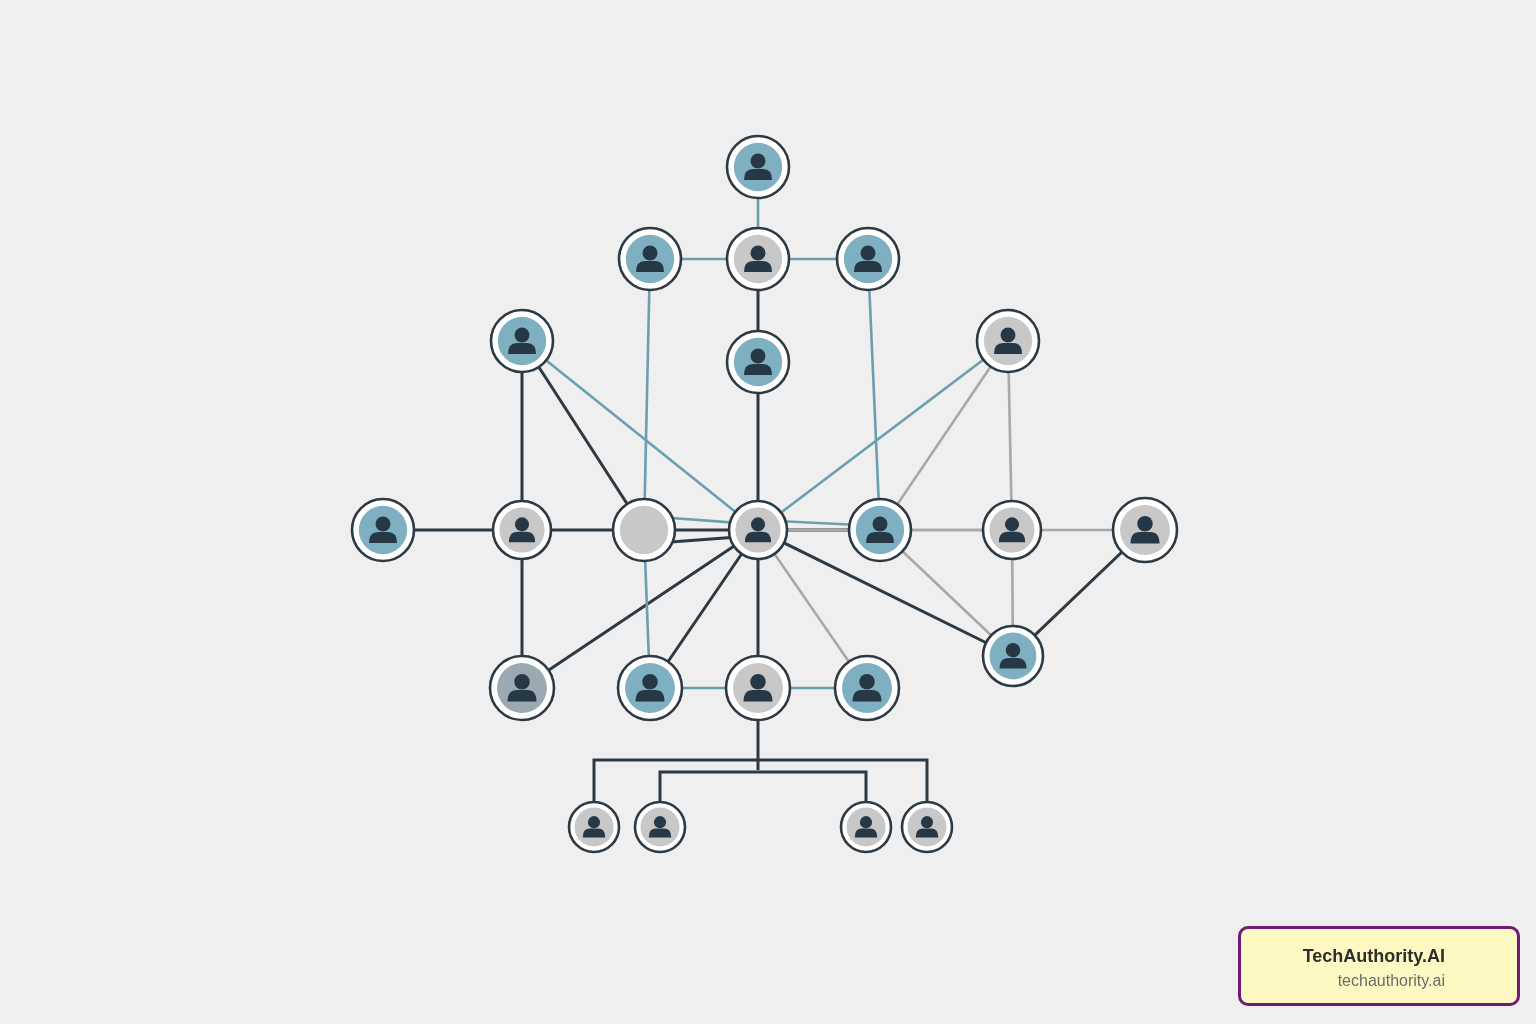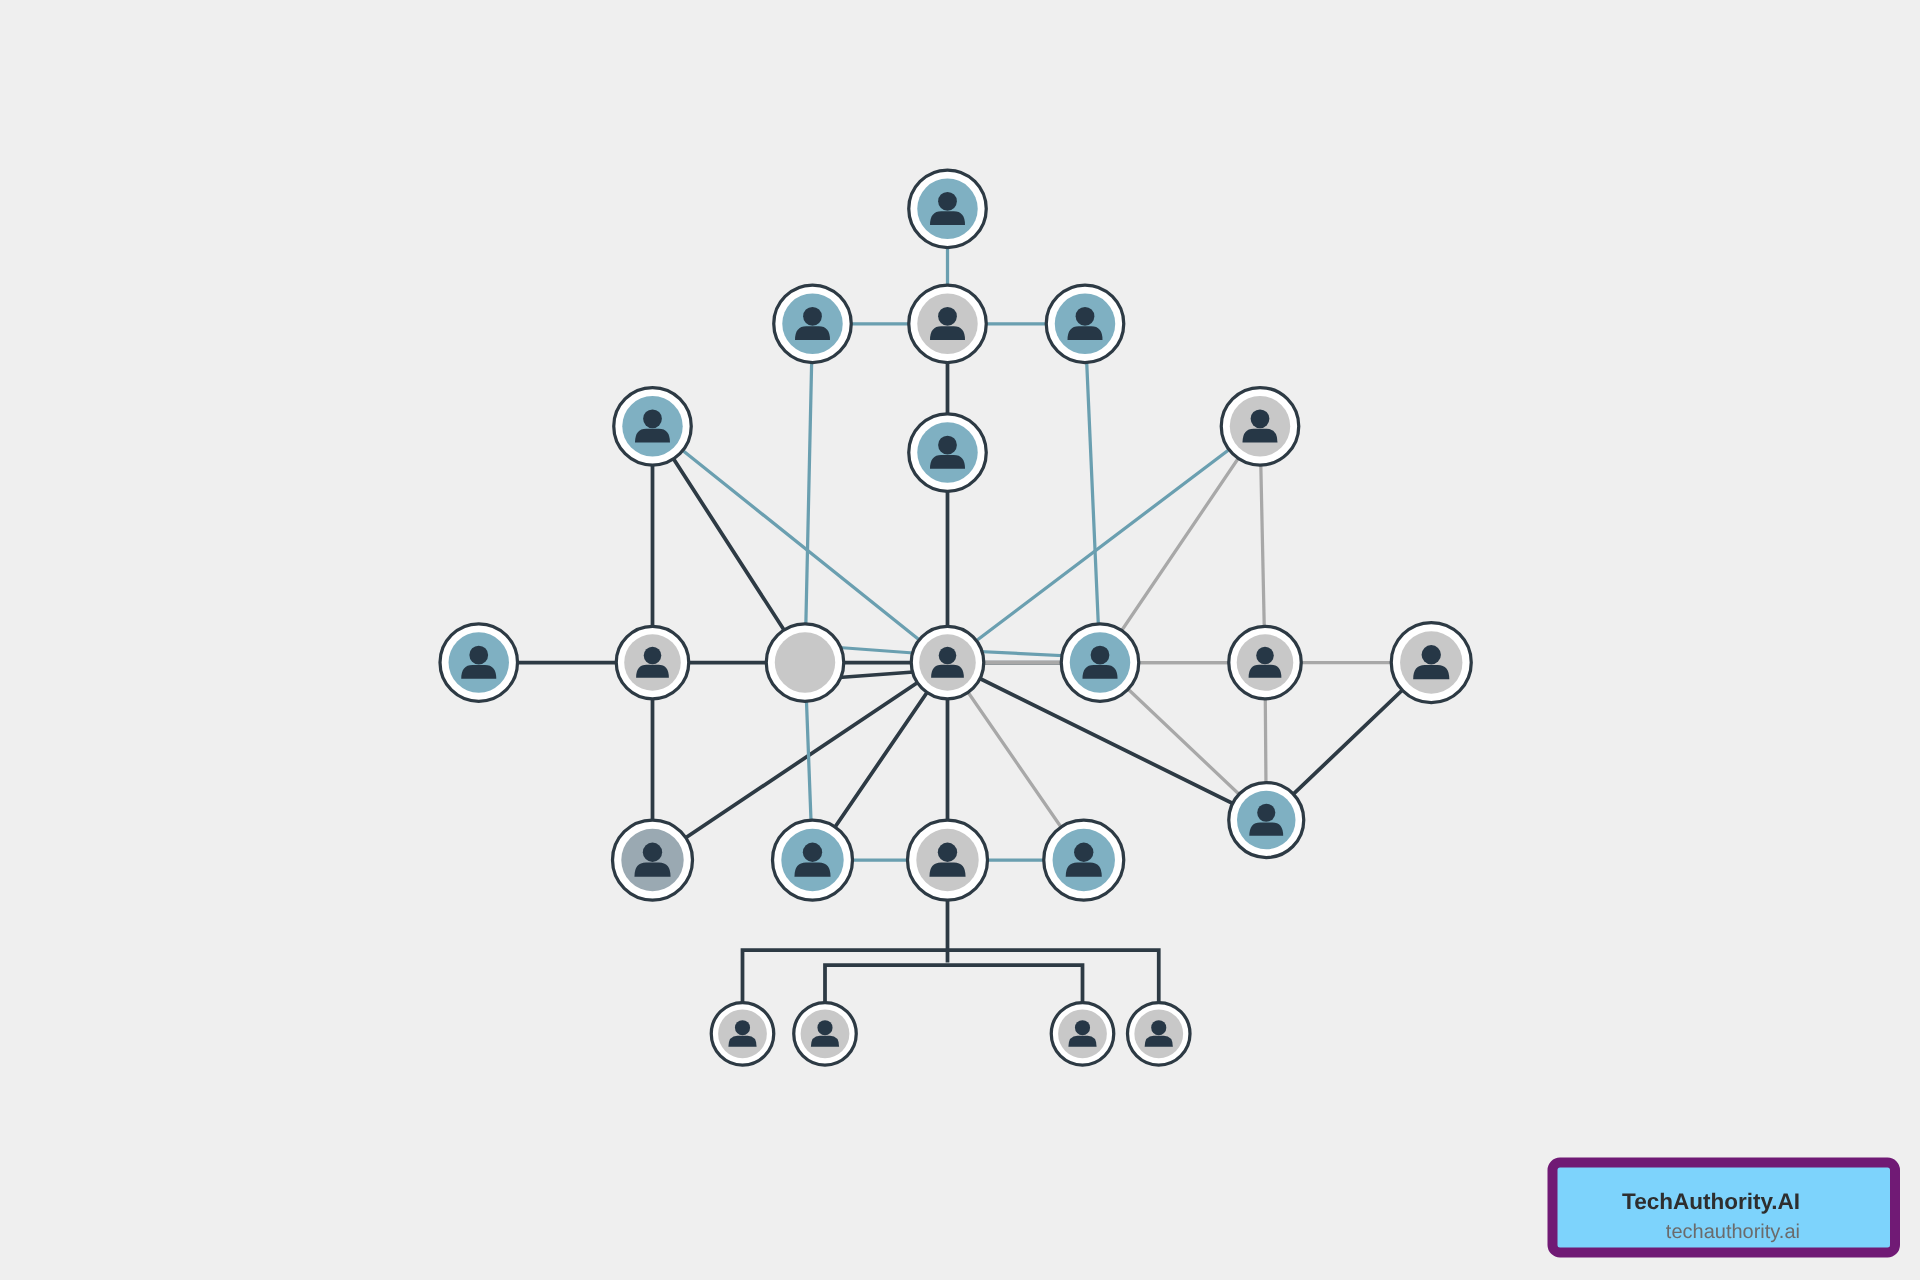--- a/index.html
+++ b/index.html
@@ -1,19 +1,19 @@
 <!DOCTYPE html>
 <html><head>
 <meta charset="utf-8">
 <style>
   html, body { margin:0; padding:0; }
   body { width:1536px; height:1024px; background:#efefef; position:relative; overflow:hidden; font-family:"Liberation Sans", sans-serif; }
   #diagram { position:absolute; left:0; top:0; }
   .brand-card { position:absolute; left:1238px; top:926px; width:282px; height:80px; box-sizing:border-box;
-    background:#7dd3fc; border:8px solid #701a75; border-radius:10px; }
+    background:#fef9c3; border:3px solid #701a75; border-radius:10px; }
   .brand-name { position:absolute; right:72px; top:17px; font-size:18px; font-weight:bold; color:#2e2e2e; font-family:"Liberation Sans", sans-serif; }
   .brand-url { position:absolute; right:72px; top:43px; font-size:16px; color:#6b6b6b; font-family:"Liberation Sans", sans-serif; }
 </style>
 </head>
 <body>
 
 <svg id="diagram" width="1536" height="1024" viewBox="0 0 1536 1024" xmlns="http://www.w3.org/2000/svg">
   <g id="edges">
       <line x1="758" y1="167" x2="758" y2="259" stroke="#6a9fb0" stroke-width="2.6" stroke-linecap="round"></line>
       <line x1="650" y1="259" x2="758" y2="259" stroke="#6a9fb0" stroke-width="2.6" stroke-linecap="round"></line>

